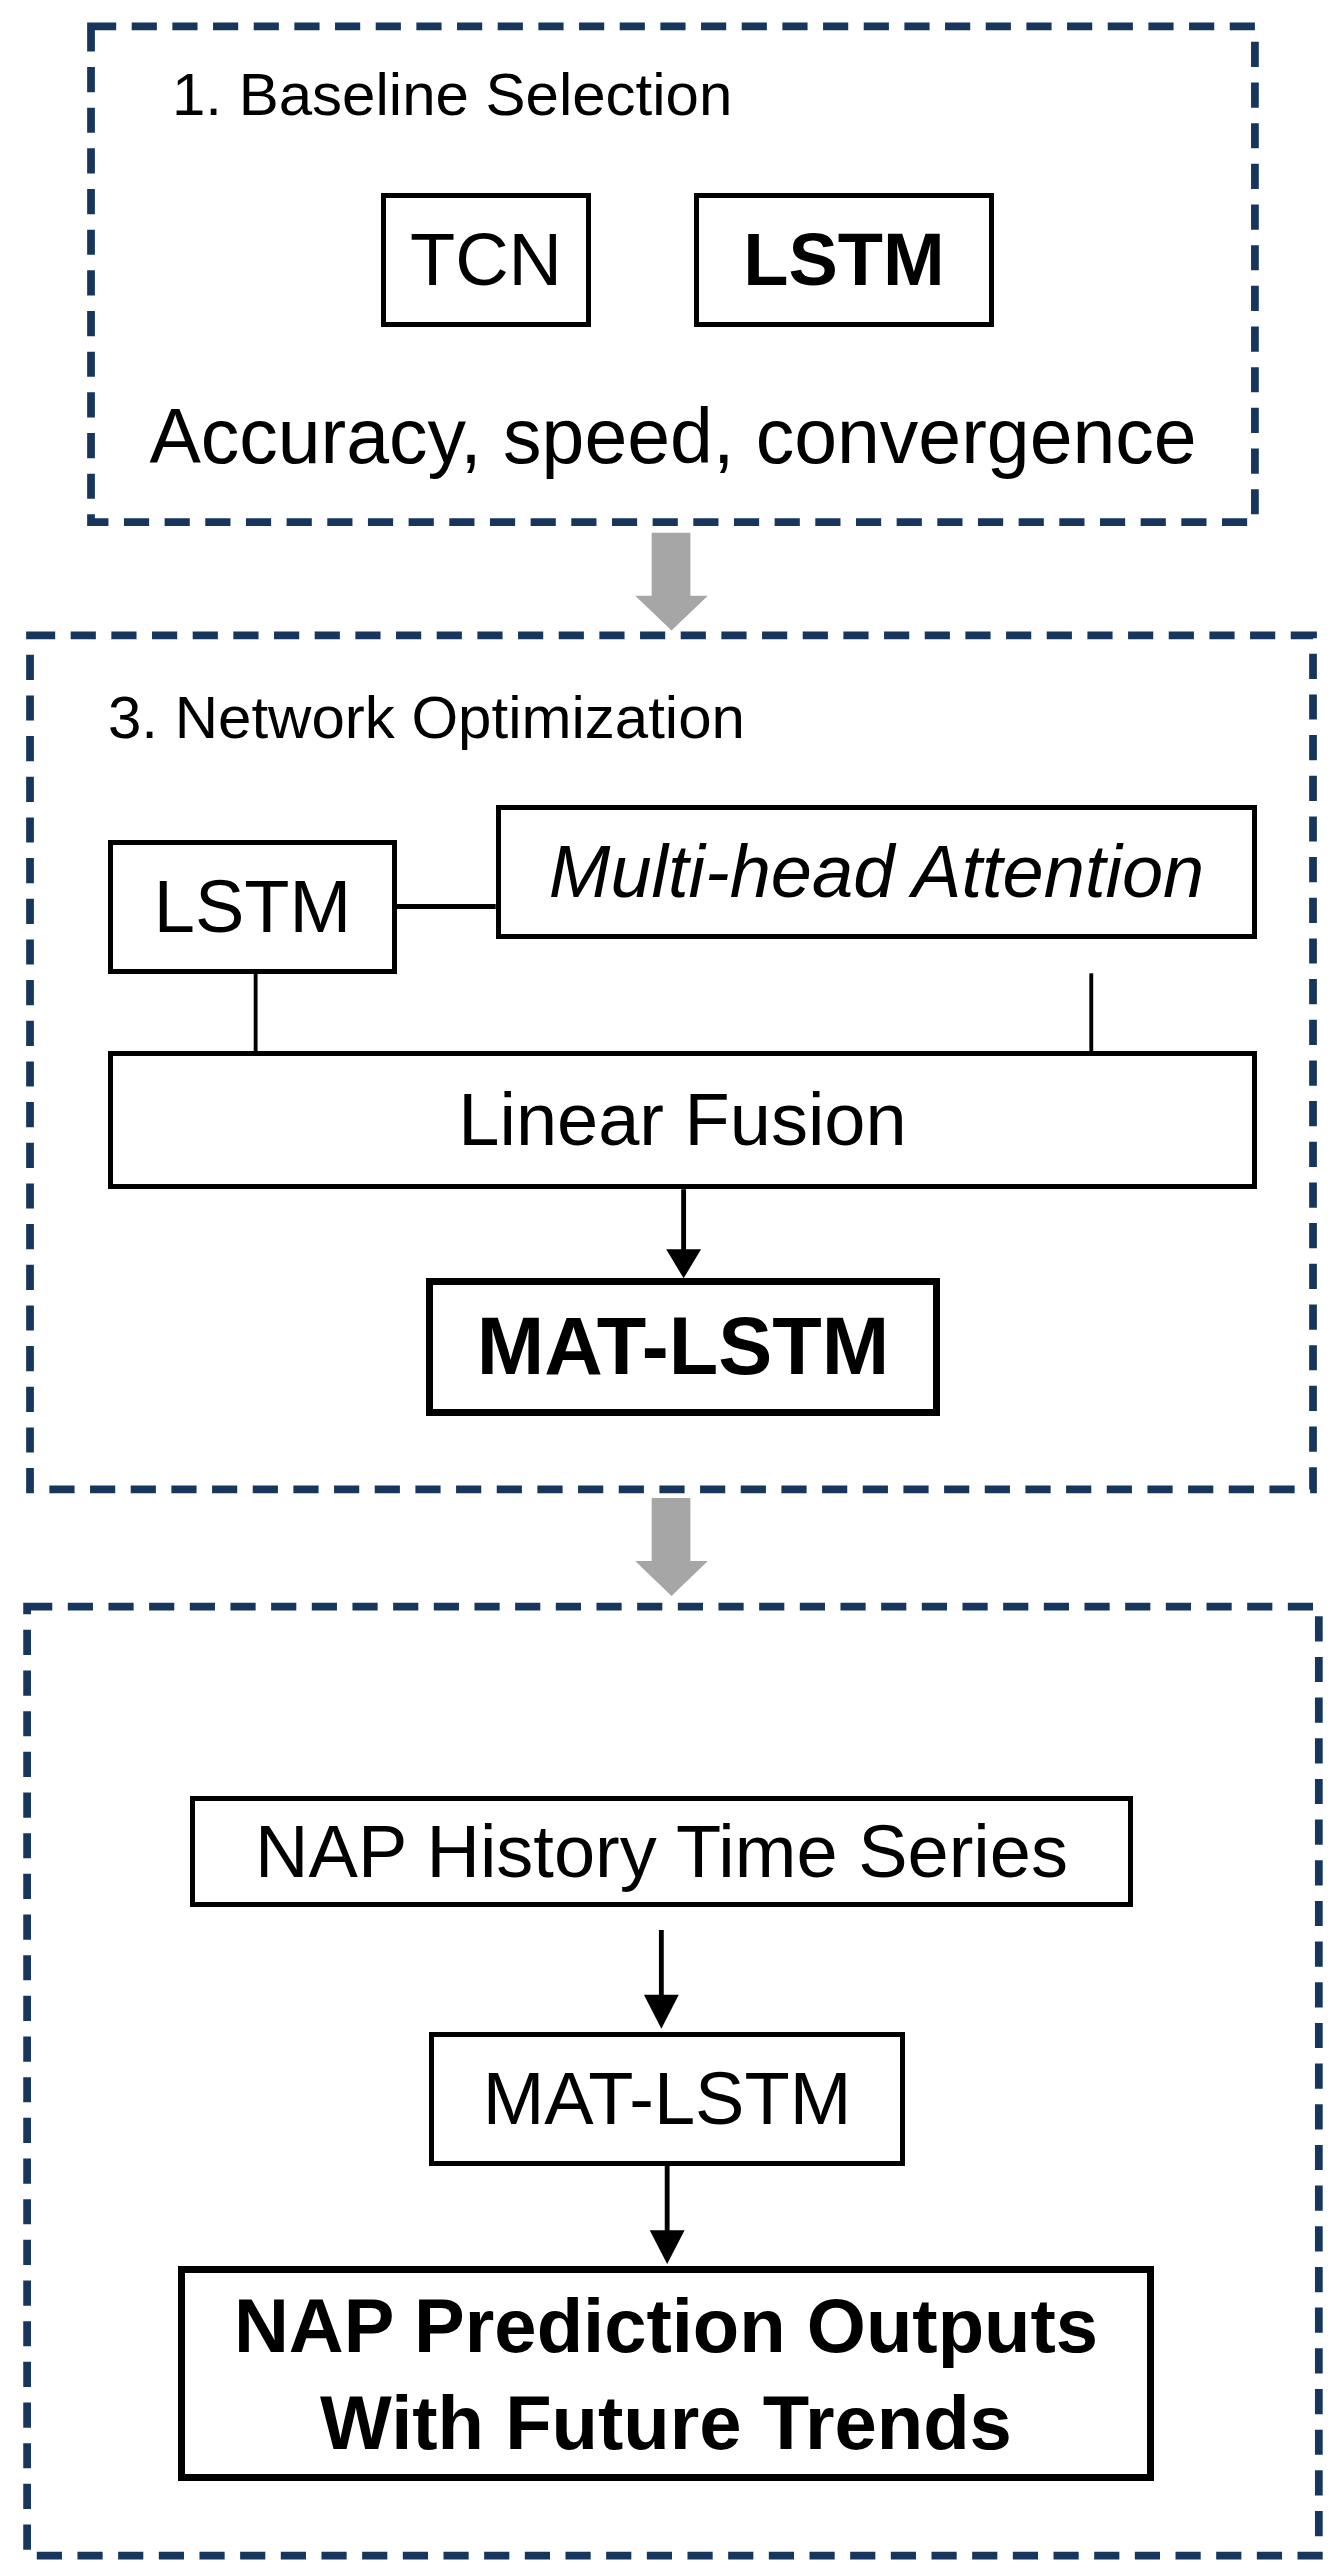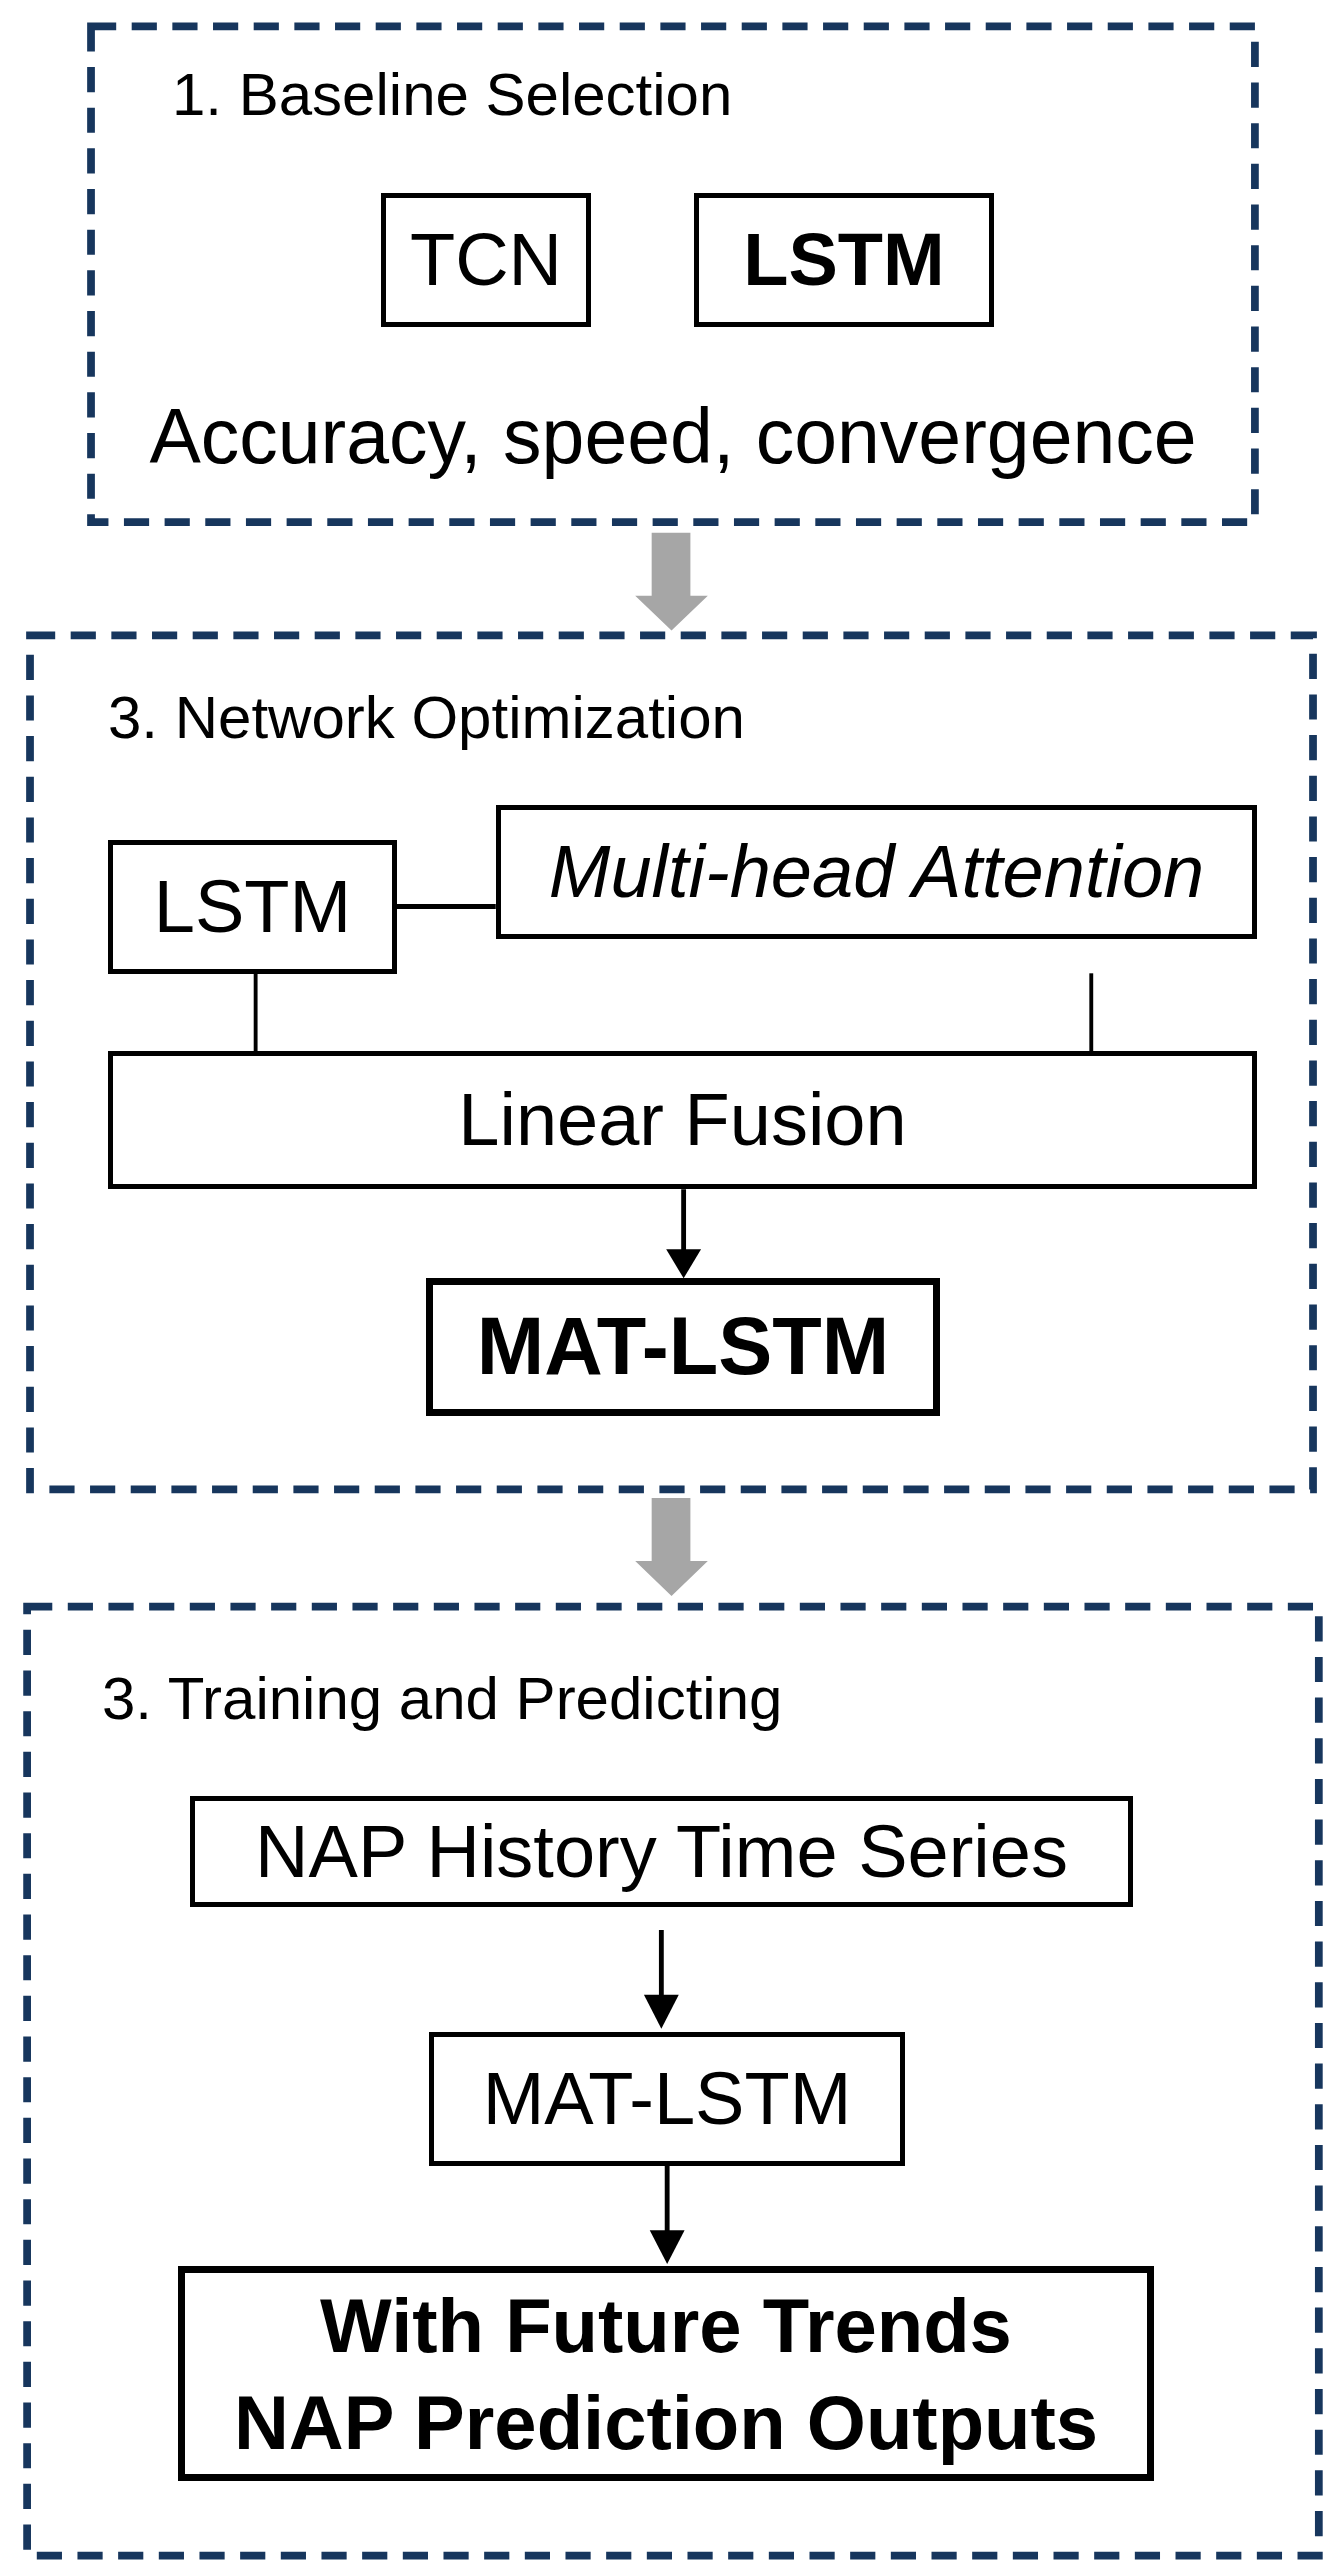--- a/index.html
+++ b/index.html
@@ -108,27 +108,26 @@
   <div class="node" id="box-mha">
     <span>Multi-head Attention</span>
   </div>
   <div class="node" id="box-fusion">
     <span>Linear Fusion</span>
   </div>
   <div class="node bold thick" id="box-matlstm2">
     <span>MAT-LSTM</span>
   </div>
 
-  <div class="title" id="title-3">3. Training and Predicting</div>
 
   <div class="node" id="box-input3">
     <span>NAP History Time Series</span>
   </div>
   <div class="node" id="box-model3">
     <span>MAT-LSTM</span>
   </div>
   <div class="node bold thick" id="box-output3">
+    <span>NAP Prediction Outputs</span>
     <span>With Future Trends</span>
-    <span>NAP Prediction Outputs</span>
   </div>
 
 </div>
 
 
 </body></html>

